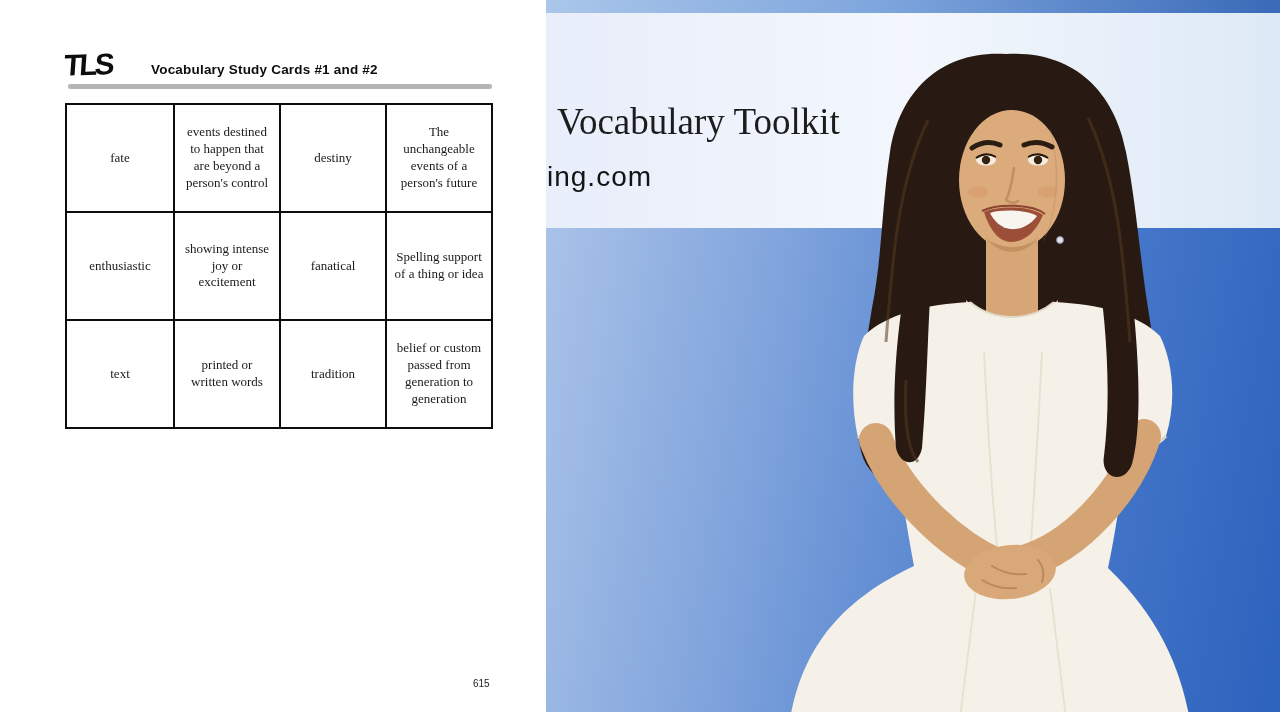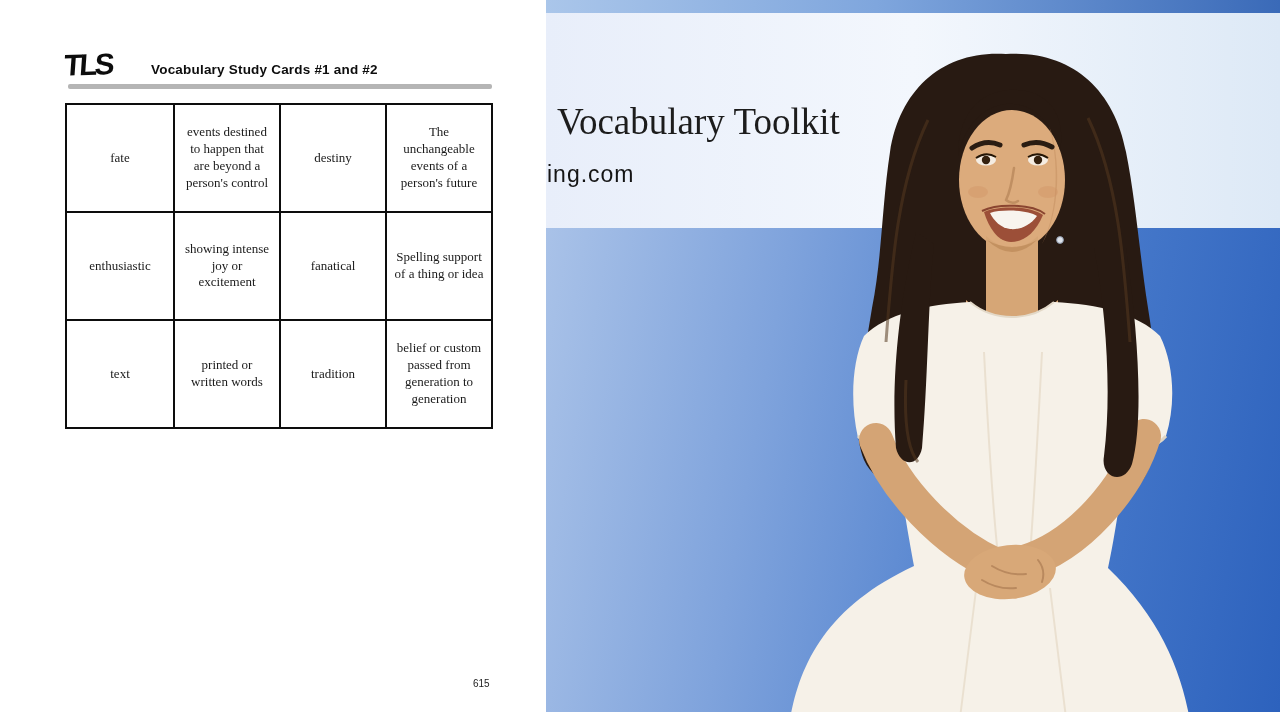--- a/index.html
+++ b/index.html
@@ -12,21 +12,21 @@
            background:linear-gradient(90deg,#aac6ea 0%,#7fa6dd 45%,#3a6ab8 100%);}
   .upper-bg{position:absolute;left:0;top:13px;right:0;height:215px;
             background:linear-gradient(90deg,#e8eefa 0%,#f3f7fd 50%,#dde9f6 100%);}
   .lower-bg{position:absolute;left:0;top:228px;right:0;height:484px;
             background:linear-gradient(100deg,#a9c2e8 0%,#7fa3dc 30%,#4a7ccc 65%,#2d62bd 100%);}
   .bottom-strip{position:absolute;left:546px;top:712px;width:734px;height:8px;background:#ffffff;z-index:6;}
 
   .slide-title{position:absolute;left:557px;top:100px;z-index:3;
                font-family:"Liberation Serif",serif;font-size:37px;color:#1c1c1c;white-space:nowrap;}
   .slide-url{position:absolute;left:547px;top:161px;z-index:3;
-             font-family:"Liberation Sans",sans-serif;font-size:23px;color:#141414;white-space:nowrap;
+             font-family:"Liberation Sans",sans-serif;font-size:28px;color:#141414;white-space:nowrap;
              letter-spacing:1px;}
 
   .presenter{position:absolute;left:546px;top:0;z-index:2;}
 
   
   .doc-page{position:absolute;left:0;top:0;width:546px;height:720px;background:#ffffff;z-index:5;}
   .tls-logo{position:absolute;left:64px;top:48px;font-family:"Liberation Sans",sans-serif;
             font-weight:900;font-size:30px;letter-spacing:-3px;color:#0c0c0c;
             transform:rotate(-2deg) skewX(-6deg);}
   .doc-title{position:absolute;left:127px;top:62px;font-family:"Liberation Sans",sans-serif;

